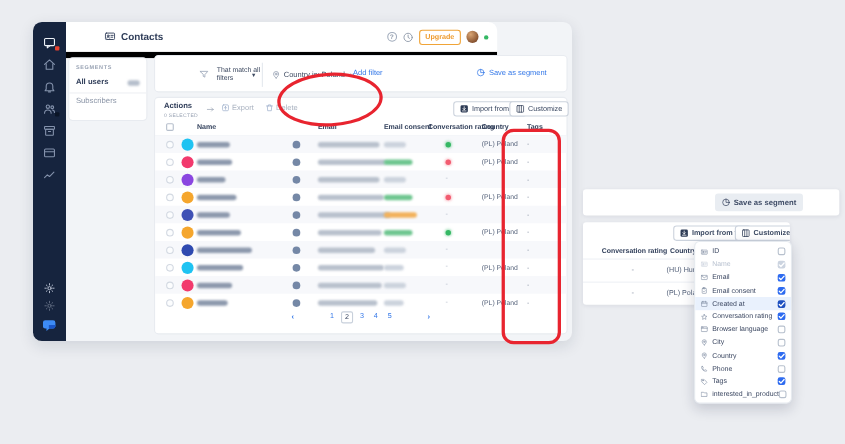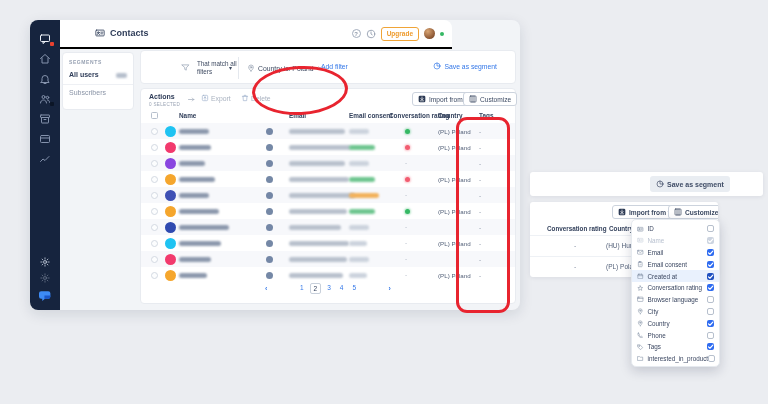--- a/index.html
+++ b/index.html
@@ -14,21 +14,21 @@
   .nav-item{position:relative;width:12px;height:12px;color:#8492ac}
   .nav-item.active{color:#eef2f8}
   .nbadge{position:absolute;width:4px;height:4px;border-radius:1px}
   .nbadge.red{right:-3px;bottom:-1px;background:#e8412f}
   .nbadge.dark{right:-3px;bottom:-1px;background:#0b1526}
   .nav-bottom{margin-top:auto;display:flex;flex-direction:column;align-items:center;gap:6px;padding-bottom:8px}
   .nav-gear{width:10px;height:10px;color:#c3cbdb}
   .nav-gear.dim{opacity:.45}
   .nav-logo{width:13px;height:13px}
 
-  .appheader{position:absolute;left:30px;top:0;width:392px;height:27px;background:#fff;border-bottom:2px solid #000000;border-radius:0 8px 0 0}
+  .appheader{position:absolute;left:30px;top:0;width:392px;height:27px;background:#fff;border-bottom:6px solid #000000;border-radius:0 8px 0 0}
   .title-icon{position:absolute;left:35px;top:8px;width:10px;height:10px;color:#33415c}
   .apptitle{position:absolute;left:50px;top:8px;font-size:9px;font-weight:bold;color:#2e3c58}
   .hright{position:absolute;right:8px;top:0;height:27px;display:flex;align-items:center;gap:5px}
   .circ-icon{width:9px;height:9px;border:1px solid #a3adbd;border-radius:50%;color:#8d98a9;display:flex;align-items:center;justify-content:center;font-size:6px;font-weight:bold;box-sizing:border-box}
   .circ-icon.plain{border:none;width:10px;height:10px}
   .upgrade{border:1px solid #f0a437;color:#ee9b2d;font-size:6.5px;font-weight:bold;border-radius:3px;padding:2.5px 5px;background:#fff}
   .tavatar{width:11px;height:11px;border-radius:50%;background:radial-gradient(circle at 35% 30%,#d9a574,#8a5532 70%,#5d3a20)}
   .statusdot{width:4px;height:4px;border-radius:50%;background:#35b864}
 
   

